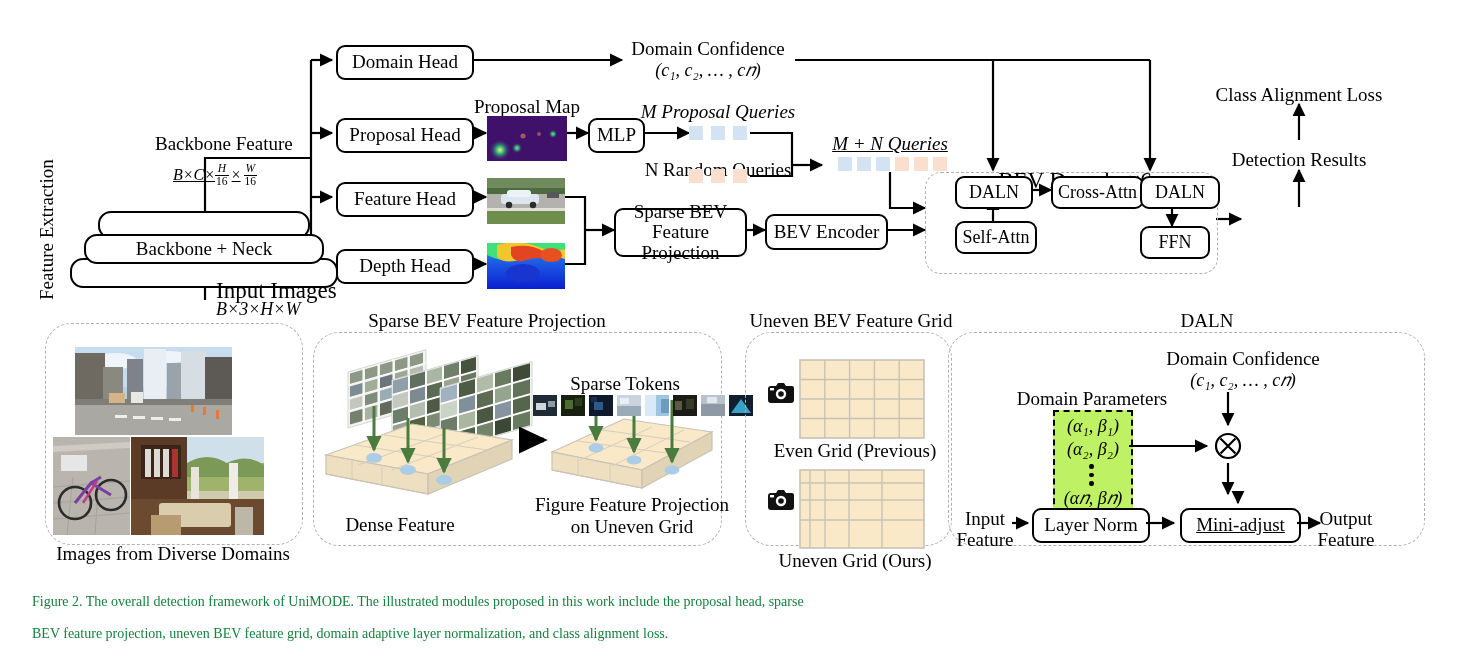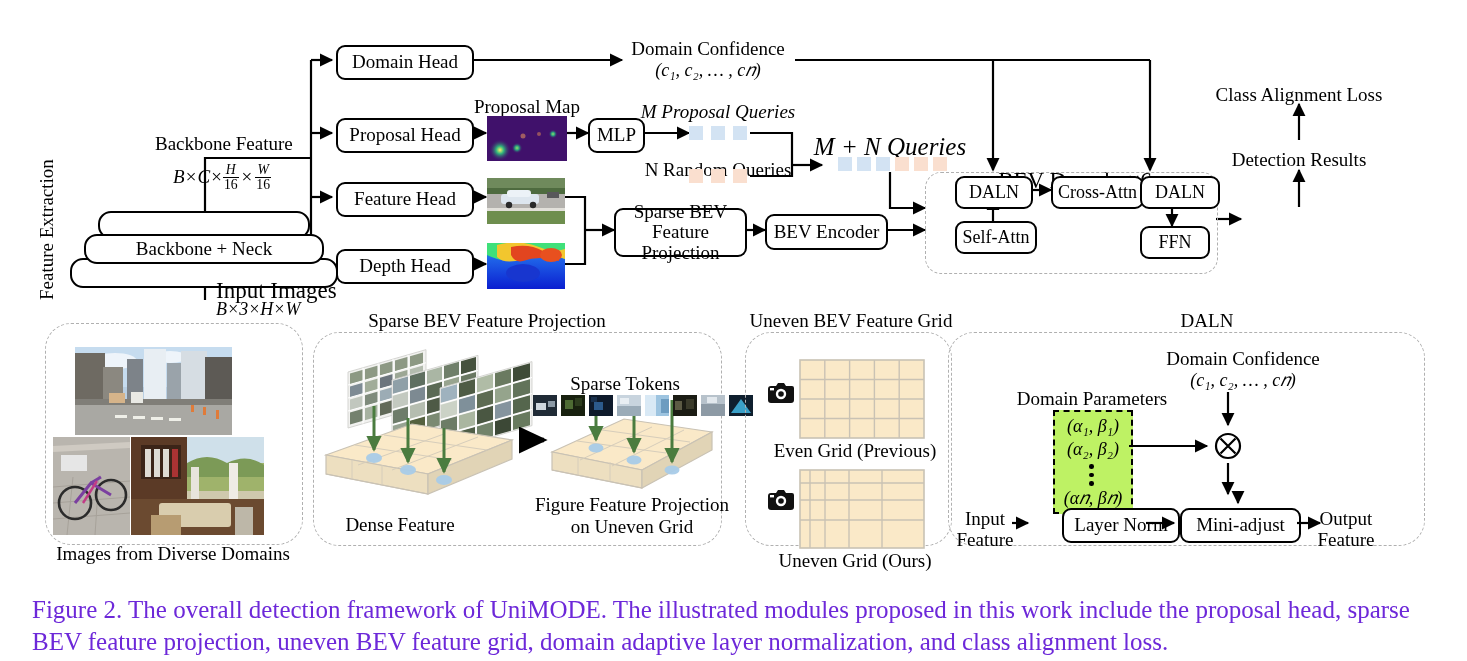--- a/index.html
+++ b/index.html
@@ -10,21 +10,21 @@
   
   .rbox{position:absolute;border:2.2px solid #000;border-radius:9px;background:#fff;
         display:flex;align-items:center;justify-content:center;text-align:center;
         font-family:"Liberation Serif",serif;line-height:1.08;}
   
   .dgroup{position:absolute;border:1.6px dashed #b0b0b0;border-radius:26px;background:transparent;}
   .dbox{position:absolute;border:2.2px dashed #000;background:#bef264;}
   svg{position:absolute;left:0;top:0;overflow:visible;}
   .q{position:absolute;width:14px;height:14px;}
   .thumb{position:absolute;}
-  .caption{position:absolute;font-family:"Liberation Serif",serif;font-size:25px;line-height:1.5;color:#6d28d9;}
+  .caption{position:absolute;font-family:"Liberation Serif",serif;font-size:14px;line-height:1.5;color:#15803d;}
   .vlabel{position:absolute;transform-origin:0 0;white-space:nowrap;}
   .it{font-style:italic;}
   .frac{display:inline-block;vertical-align:-0.45em;text-align:center;font-size:0.72em;line-height:1.03;}
   .frac .num{display:block;border-bottom:1.2px solid #000;padding:0 1px;}
   .frac .den{display:block;padding:0 1px;}
   .camera{position:absolute;width:26px;height:20px;}
 </style>
 </head>
 <body>
 
@@ -111,21 +111,21 @@
   <div class="lbl" style="left:216px;top:278px;font-size:23px;">
     <span>Input Images</span>
   </div>
   <div class="lbl it" style="left:216px;top:299px;font-size:18px;">
     <span>B×3×H×W</span>
   </div>
 
   <div class="lbl" style="left:155px;top:133px;font-size:19px;">
     <span>Backbone Feature</span>
   </div>
-  <div class="lbl" style="left:173px;top:163px;font-size:19px;">
+  <div class="lbl" style="left:173px;top:163px;font-size:16px;text-decoration:underline;">
     <span class="it">B×C×</span><span class="frac"><span class="num it">H</span><span class="den">16</span></span><span style="padding:0 3px;">×</span><span class="frac"><span class="num it">W</span><span class="den">16</span></span>
   </div>
 
   <div class="dgroup" style="left:45px;top:323px;width:256px;height:220px;"></div>
 
   <div class="thumb" style="left:75px;top:347px;width:157px;height:88px;overflow:hidden;background:#9aa4ac;">
     <svg width="157" height="88" viewBox="0 0 157 88">
       <rect width="157" height="88" fill="#b9cfe3"></rect>
       <rect x="0" y="0" width="157" height="40" fill="#c6dcef"></rect>
       <ellipse cx="40" cy="14" rx="22" ry="8" fill="#eef4fa"></ellipse>
@@ -262,21 +262,21 @@
 
   <div class="lbl ctr" style="left:718px;top:159px;font-size:19px;">
     <span>N Random Queries</span>
   </div>
   <div style="position:absolute;left:689px;top:169px;">
     <div class="q" style="left:0;top:0;background:#fadfcf;"></div>
     <div class="q" style="left:22px;top:0;background:#fadfcf;"></div>
     <div class="q" style="left:44px;top:0;background:#fadfcf;"></div>
   </div>
 
-  <div class="lbl ctr" style="left:890px;top:133px;font-size:25px;">
+  <div class="lbl ctr" style="left:890px;top:133px;font-size:19px;text-decoration:underline;">
     <span class="it">M + N Queries</span>
   </div>
   <div style="position:absolute;left:838px;top:157px;">
     <div class="q" style="left:0;top:0;background:#d3e3f3;"></div>
     <div class="q" style="left:19px;top:0;background:#d3e3f3;"></div>
     <div class="q" style="left:38px;top:0;background:#d3e3f3;"></div>
     <div class="q" style="left:57px;top:0;background:#fadfcf;"></div>
     <div class="q" style="left:76px;top:0;background:#fadfcf;"></div>
     <div class="q" style="left:95px;top:0;background:#fadfcf;"></div>
   </div>
@@ -658,24 +658,24 @@
   </div>
 
 
   <div class="lbl ctr" style="left:985px;top:508px;font-size:19px;">
     <span>Input</span>
   </div>
   <div class="lbl ctr" style="left:985px;top:529px;font-size:19px;">
     <span>Feature</span>
   </div>
 
-  <div class="rbox" style="left:1032px;top:508px;width:114px;height:31px;font-size:19px;margin-left:30px;">
+  <div class="rbox" style="left:1032px;top:508px;width:114px;height:31px;font-size:19px;">
     <span>Layer Norm</span>
   </div>
-  <div class="rbox" style="left:1180px;top:508px;width:117px;height:31px;font-size:19px;">
+  <div class="rbox" style="left:1180px;top:508px;width:117px;height:31px;font-size:19px;text-decoration:underline;">
     <span>Mini-adjust</span>
   </div>
 
   <div class="lbl ctr" style="left:1346px;top:508px;font-size:19px;">
     <span>Output</span>
   </div>
   <div class="lbl ctr" style="left:1346px;top:529px;font-size:19px;">
     <span>Feature</span>
   </div>
 

